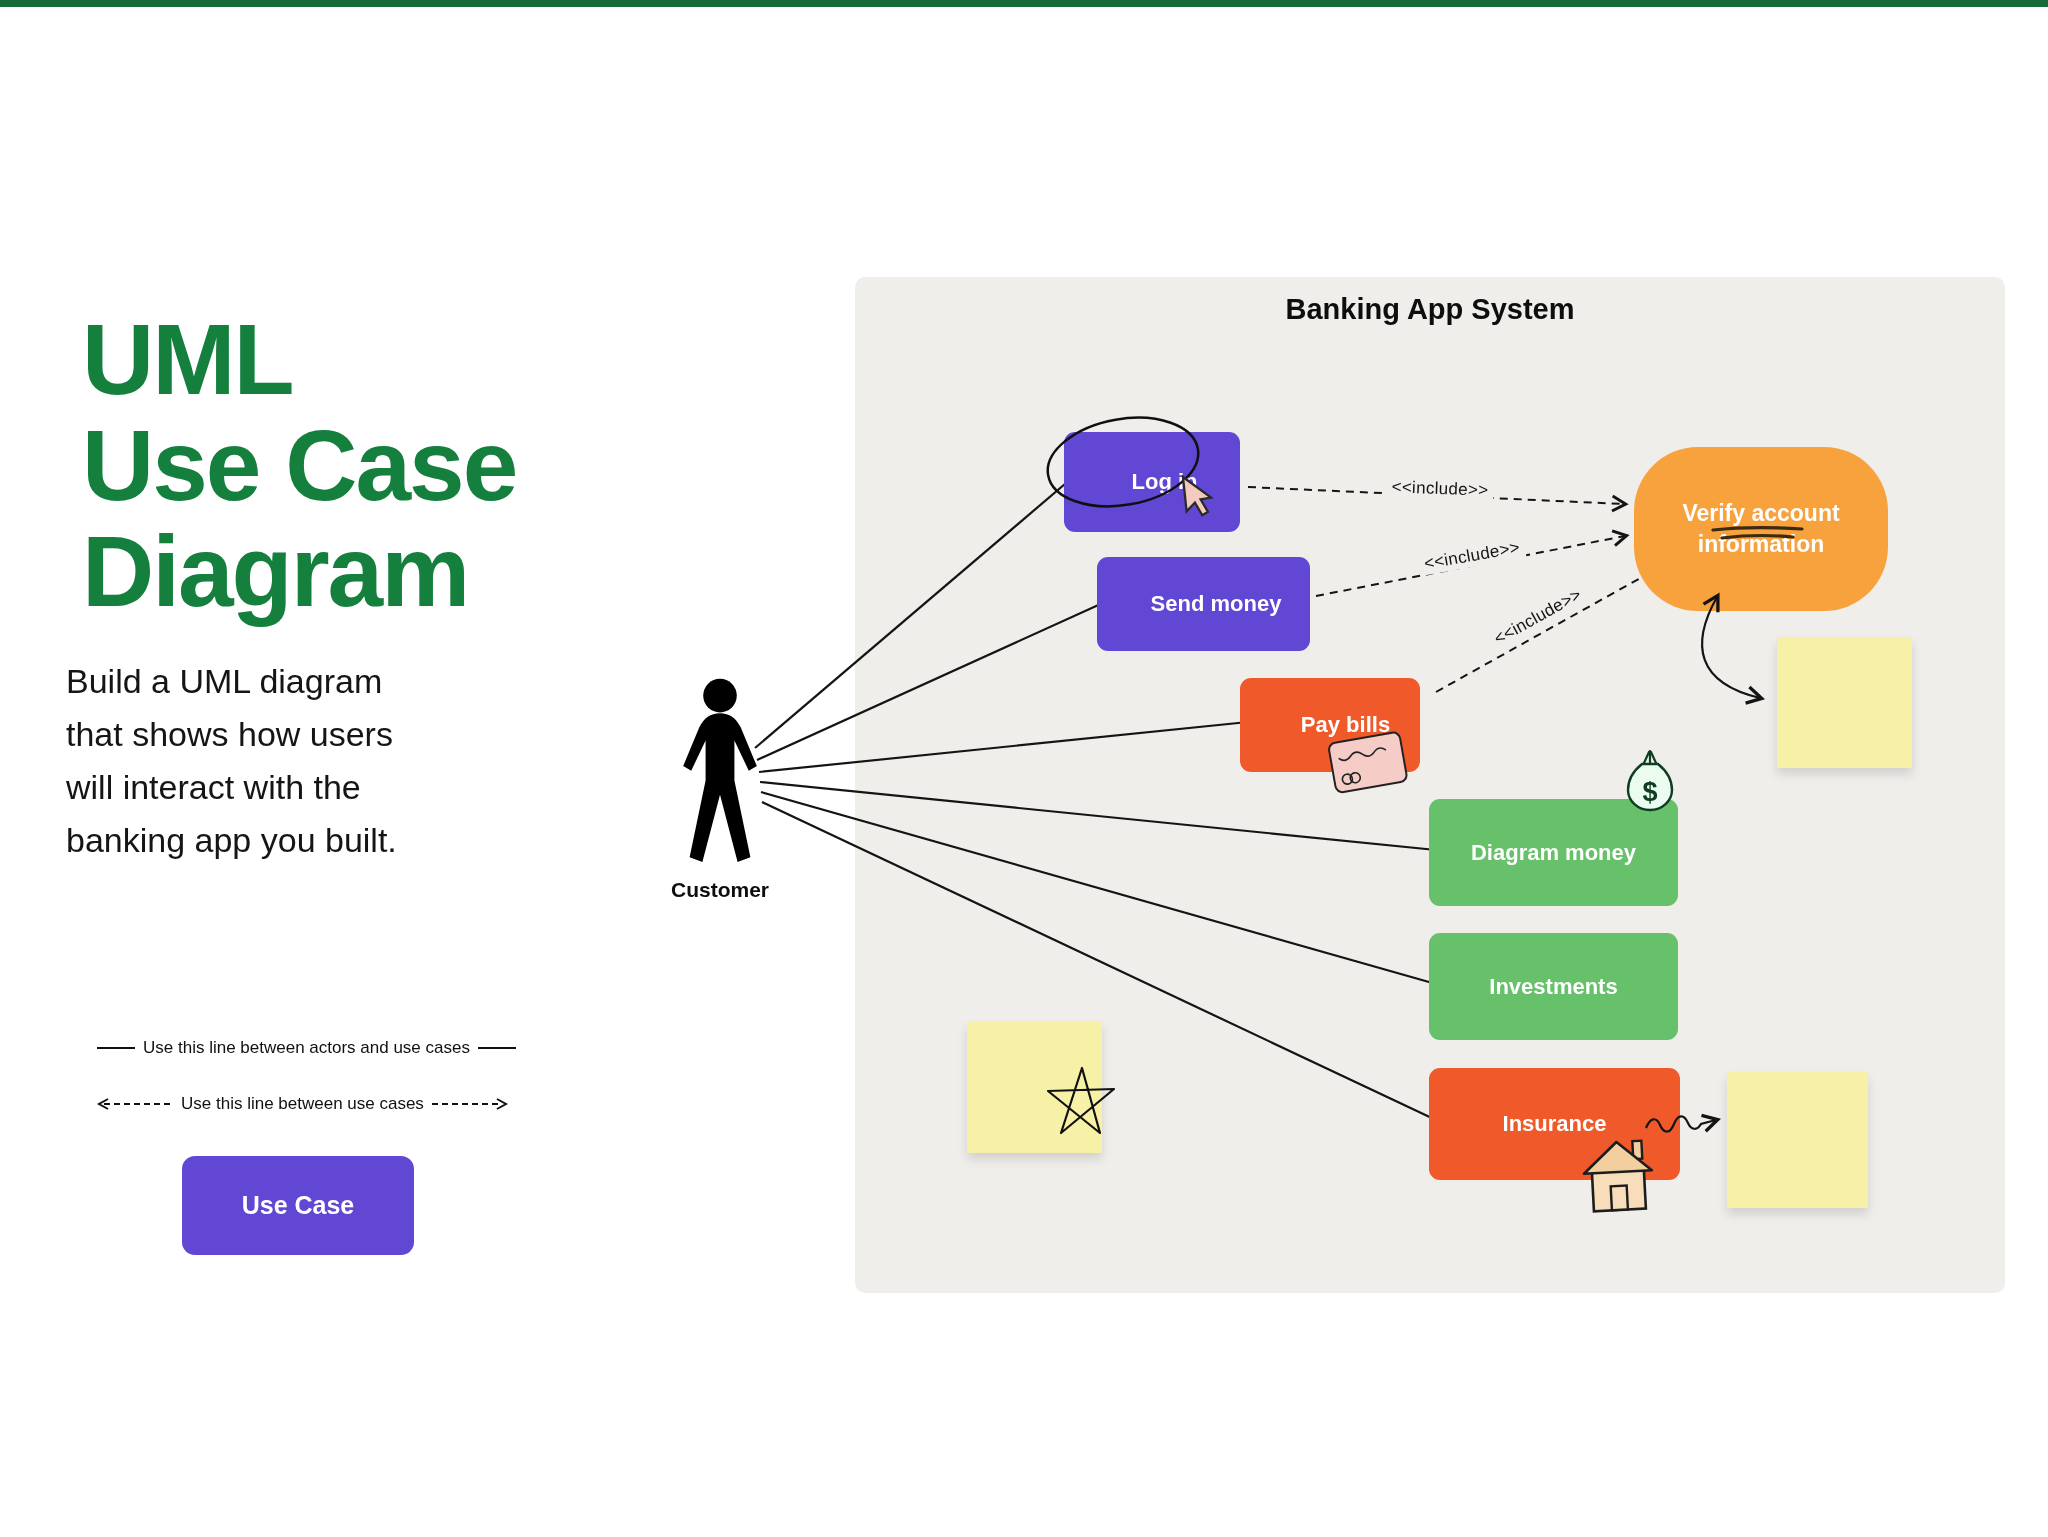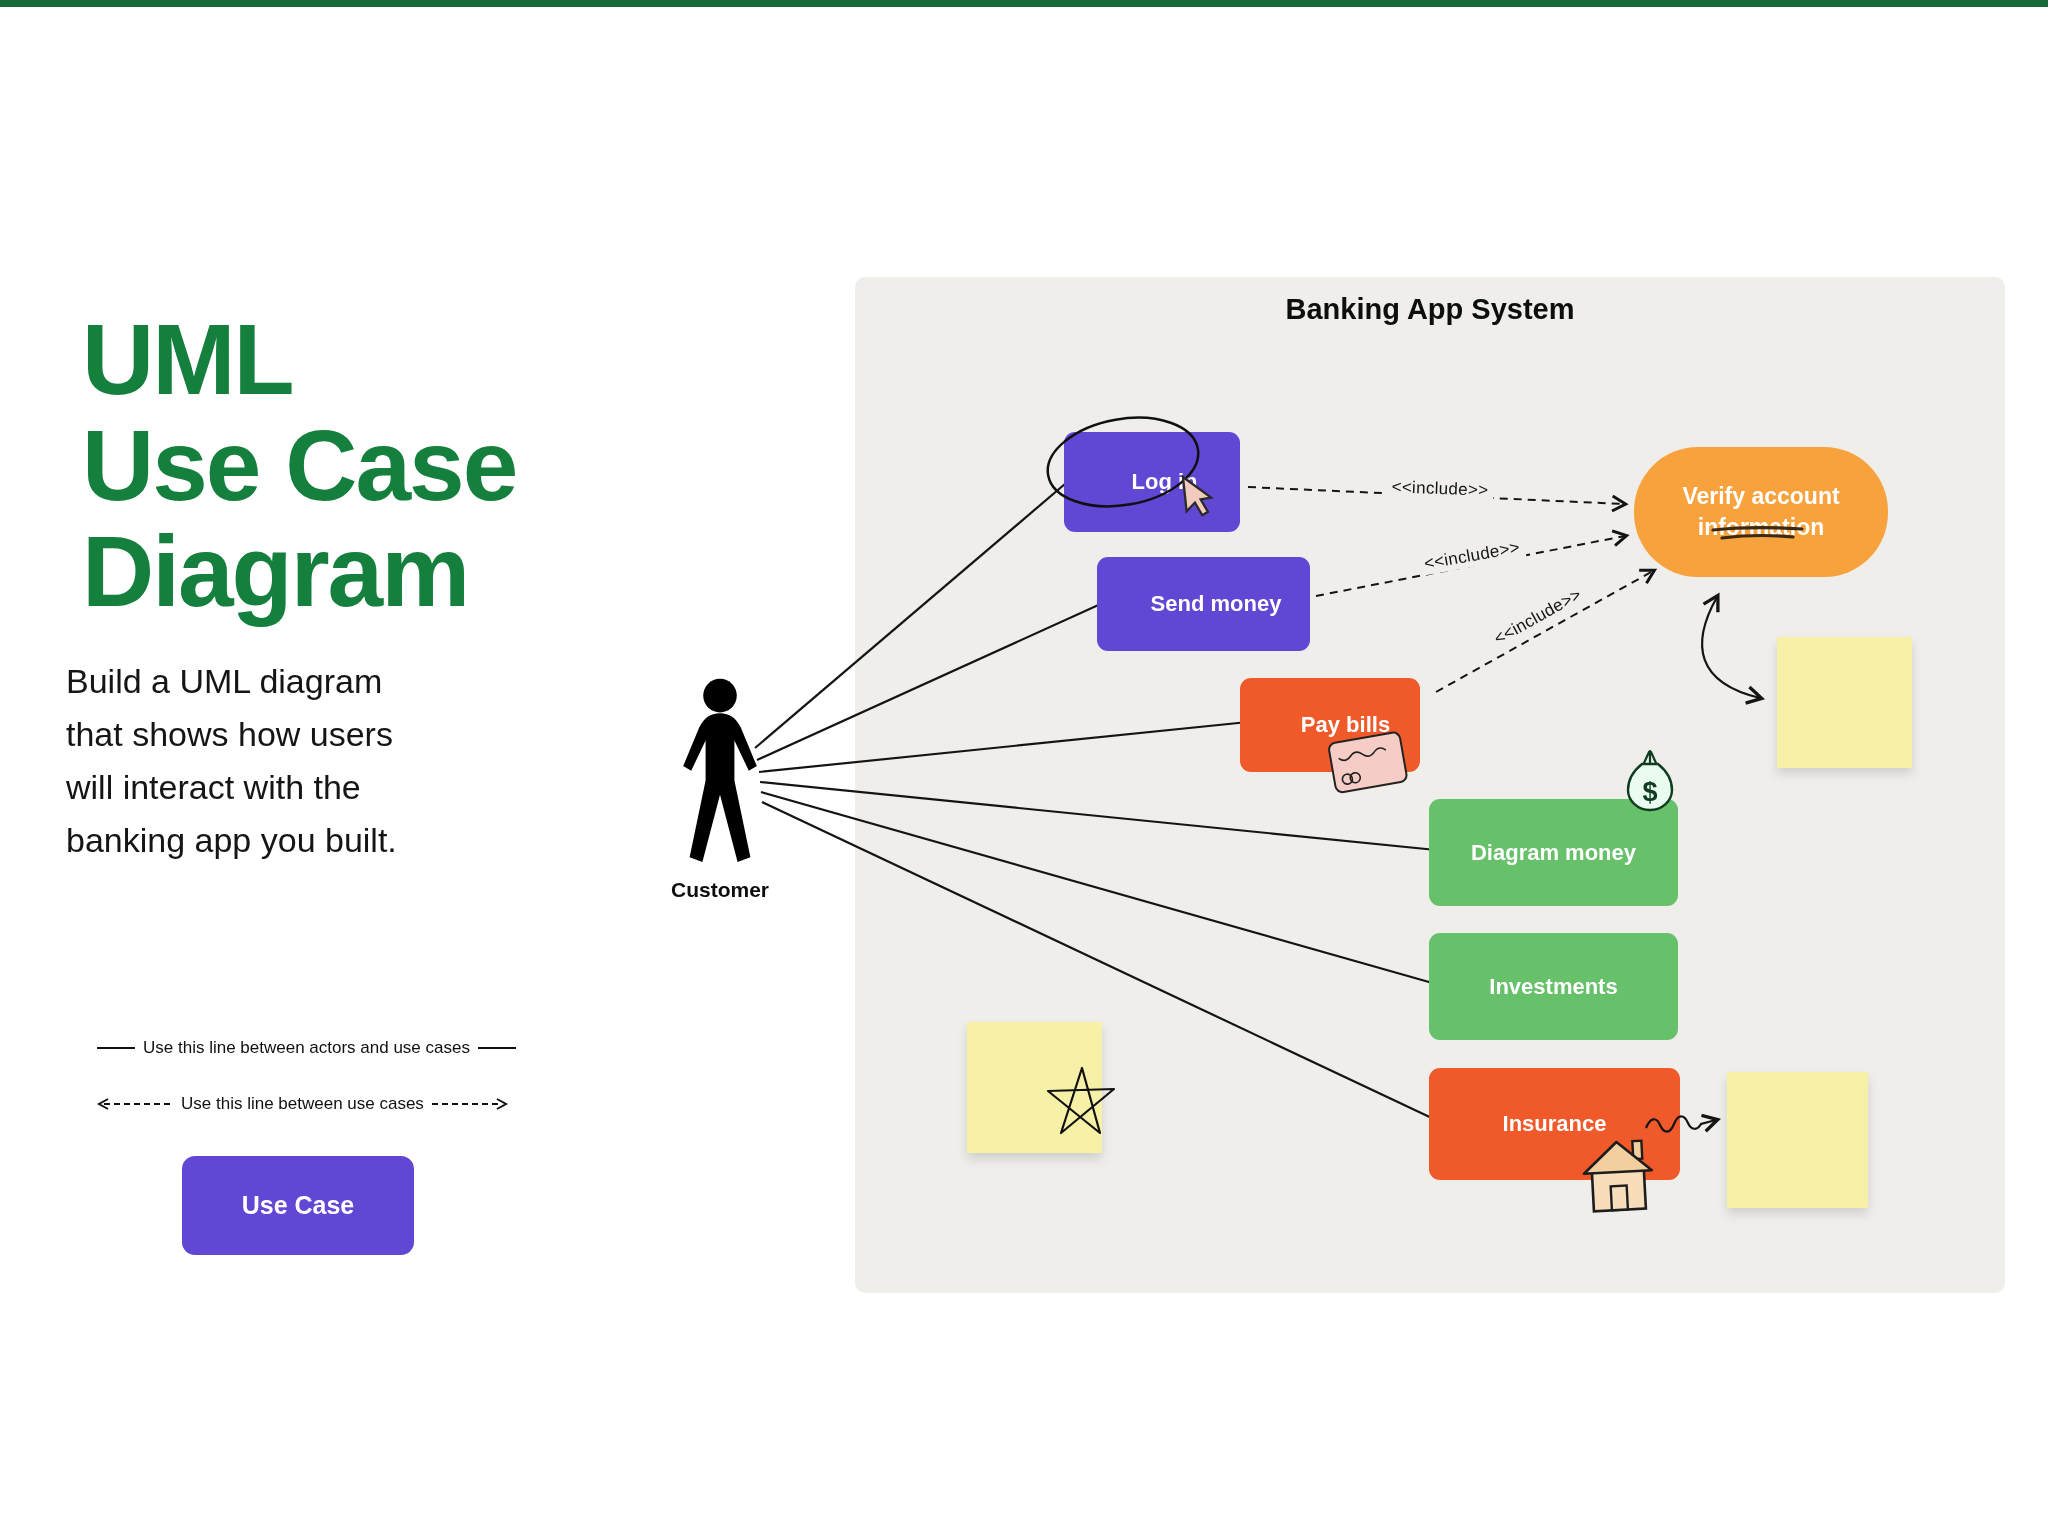--- a/index.html
+++ b/index.html
@@ -91,21 +91,21 @@
   .purple { background: #6246d4; padding-left: 25px; }
   .orange { background: #f05a2a; }
   .green  { background: #67c06a; }
   #n-login     { left: 1064px; top: 432px;  width: 176px; height: 100px; }
   #n-send      { left: 1097px; top: 557px;  width: 213px; height: 94px;  }
   #n-pay       { left: 1240px; top: 678px;  width: 180px; height: 94px; padding-left: 31px;  }
   #n-deposit   { left: 1429px; top: 799px;  width: 249px; height: 107px; }
   #n-invest    { left: 1429px; top: 933px;  width: 249px; height: 107px; }
   #n-insurance { left: 1429px; top: 1068px; width: 251px; height: 112px; }
   #n-verify {
-    left: 1634px; top: 447px; width: 254px; height: 130px;
+    left: 1634px; top: 447px; width: 254px; height: 164px;
     background: #f8a23e; border-radius: 64px;
     flex-direction: column; line-height: 31px; font-size: 23px;
   }
 
   
   .actor { position: absolute; left: 660px; top: 678px; width: 120px; text-align: center; cursor: pointer; }
   .actor svg { display: block; margin: 0 auto; }
   .actor-label { margin-top: 8px; font-size: 21px; font-weight: 700; color: #0d0d0d; }
 </style>
 </head>

